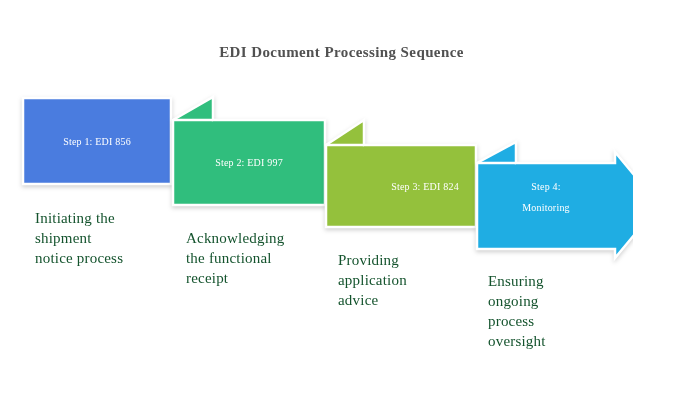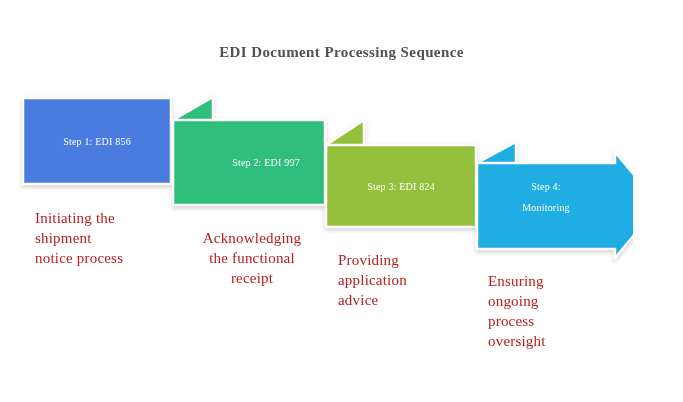--- a/index.html
+++ b/index.html
@@ -14,30 +14,30 @@
   }
   .shapes{position:absolute;left:0;top:0;}
   .shape{stroke:#ffffff;stroke-width:2.5;stroke-linejoin:miter;filter:drop-shadow(0 2px 2px rgba(0,0,0,.18));}
   .crease{stroke:#ffffff;stroke-width:2.5;}
   .step-label{
     position:absolute;display:flex;align-items:center;justify-content:center;
     color:#ffffff;font-size:10px;font-weight:500;letter-spacing:.2px;
     text-align:center;line-height:21px;white-space:pre-line;
   }
   .s1{left:23px;top:98px;width:148px;height:86px;}
-  .s2{left:173px;top:120px;width:152px;height:85px;padding-left:17px;}
-  .s3{left:326px;top:145px;width:150px;height:82px;}
+  .s2{left:173px;top:120px;width:152px;height:85px;}
+  .s3{left:326px;top:145px;width:150px;height:82px;padding-left:24px;}
   .s4{left:477px;top:163px;width:138px;height:86px;padding-bottom:18px;box-sizing:border-box;}
   .desc{
-    position:absolute;width:132px;color:#b91c1c;
+    position:absolute;width:132px;color:#14532d;
     font-size:15px;font-weight:500;line-height:20px;letter-spacing:.2px;
     white-space:pre-line;
   }
   .d1{left:35px;top:208px;}
-  .d2{left:186px;top:228px;text-align:center;}
+  .d2{left:186px;top:228px;}
   .d3{left:338px;top:250px;}
   .d4{left:488px;top:271px;}
 </style>
 </head>
 <body>
 
 <div class="canvas">
 
   <h1 class="title">EDI Document Processing Sequence</h1>
 

